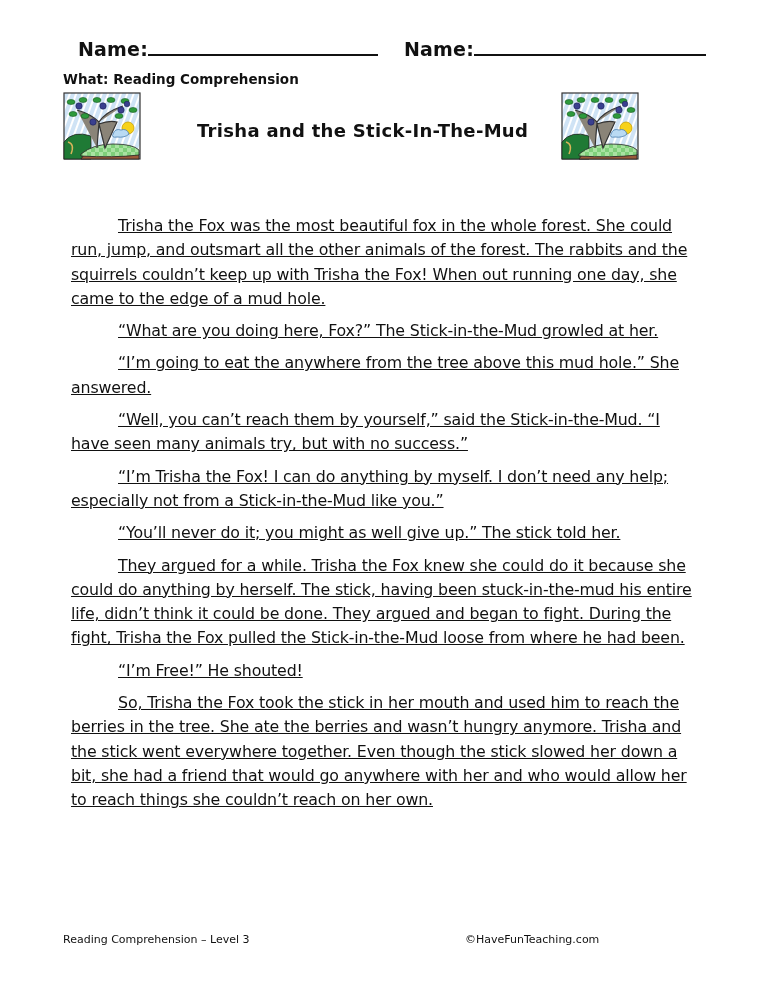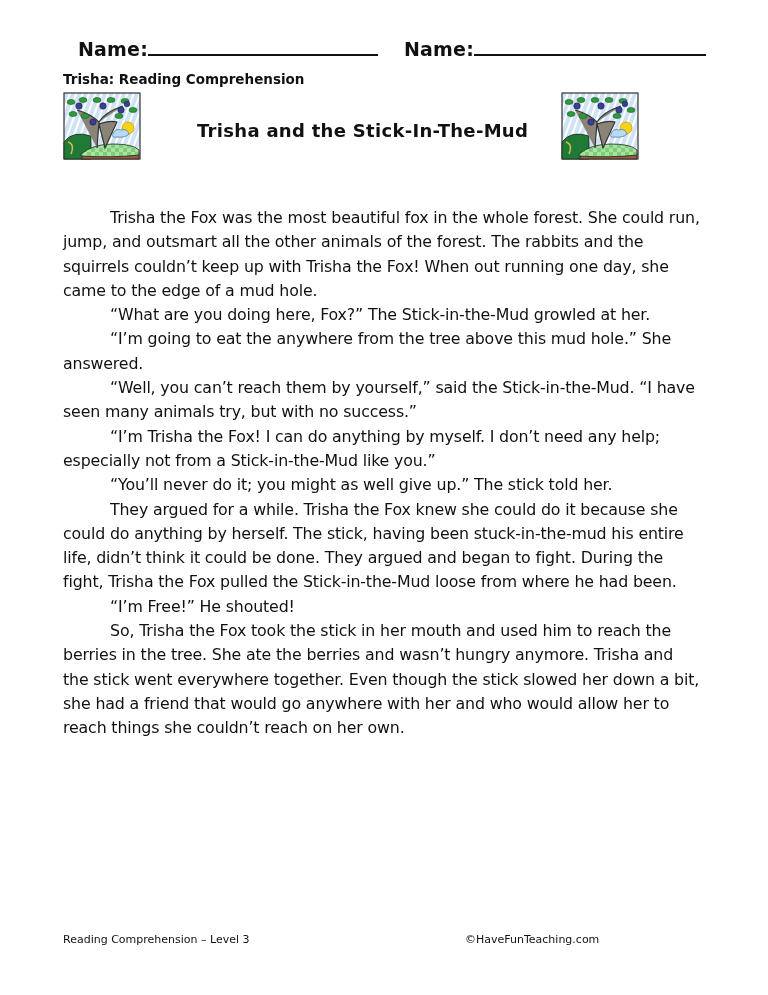--- a/index.html
+++ b/index.html
@@ -12,35 +12,35 @@
   #date-field { left: 404px; }
   #date-field .line { width: 232px; }
   .skill { position: absolute; left: 63px; top: 71px; font-size: 13.5px; font-weight: bold; }
   .pic { position: absolute; top: 92px; width: 78px; height: 68px; }
   #pic-left { left: 63px; }
   #pic-right { left: 561px; }
   .title { position: absolute; left: 197px; top: 120px; font-size: 18px; font-weight: bold;
            text-decoration-thickness: 2px; text-underline-offset: 3px; letter-spacing: 0.3px; }
   .story { position: absolute; left: 63px; top: 206px; width: 640px; font-size: 15.8px; line-height: 24.3px;
            letter-spacing: -0.15px; }
-  .story p { margin: 0; text-indent: 47px; }
+  .story p { margin: 8px; text-indent: 47px; text-decoration: underline; }
   .footer { position: absolute; top: 933px; font-size: 11px; }
   #footer-left { left: 63px; }
   #footer-right { left: 465px; }
 </style>
 </head>
 <body>
 
 <div id="name-field" class="hdr">
   <span>Name:</span><span class="line"></span>
 </div>
 <div id="date-field" class="hdr">
   <span>Name:</span><span class="line"></span>
 </div>
-<div class="skill">Trisha: Reading Comprehension</div>
+<div class="skill">What: Reading Comprehension</div>
 
 <svg id="pic-left" class="pic" viewBox="0 0 78 68">
   <defs>
     <pattern id="stripes" width="6" height="6" patternUnits="userSpaceOnUse" patternTransform="rotate(20)">
       <rect width="6" height="6" fill="#cfe3f5"></rect>
         <rect width="2" height="6" fill="#ffffff"></rect>
     </pattern>
     <pattern id="check" width="8" height="8" patternUnits="userSpaceOnUse">
       <rect width="8" height="8" fill="#7fcf7a"></rect>
         <rect width="4" height="4" fill="#a9e3a2"></rect>

